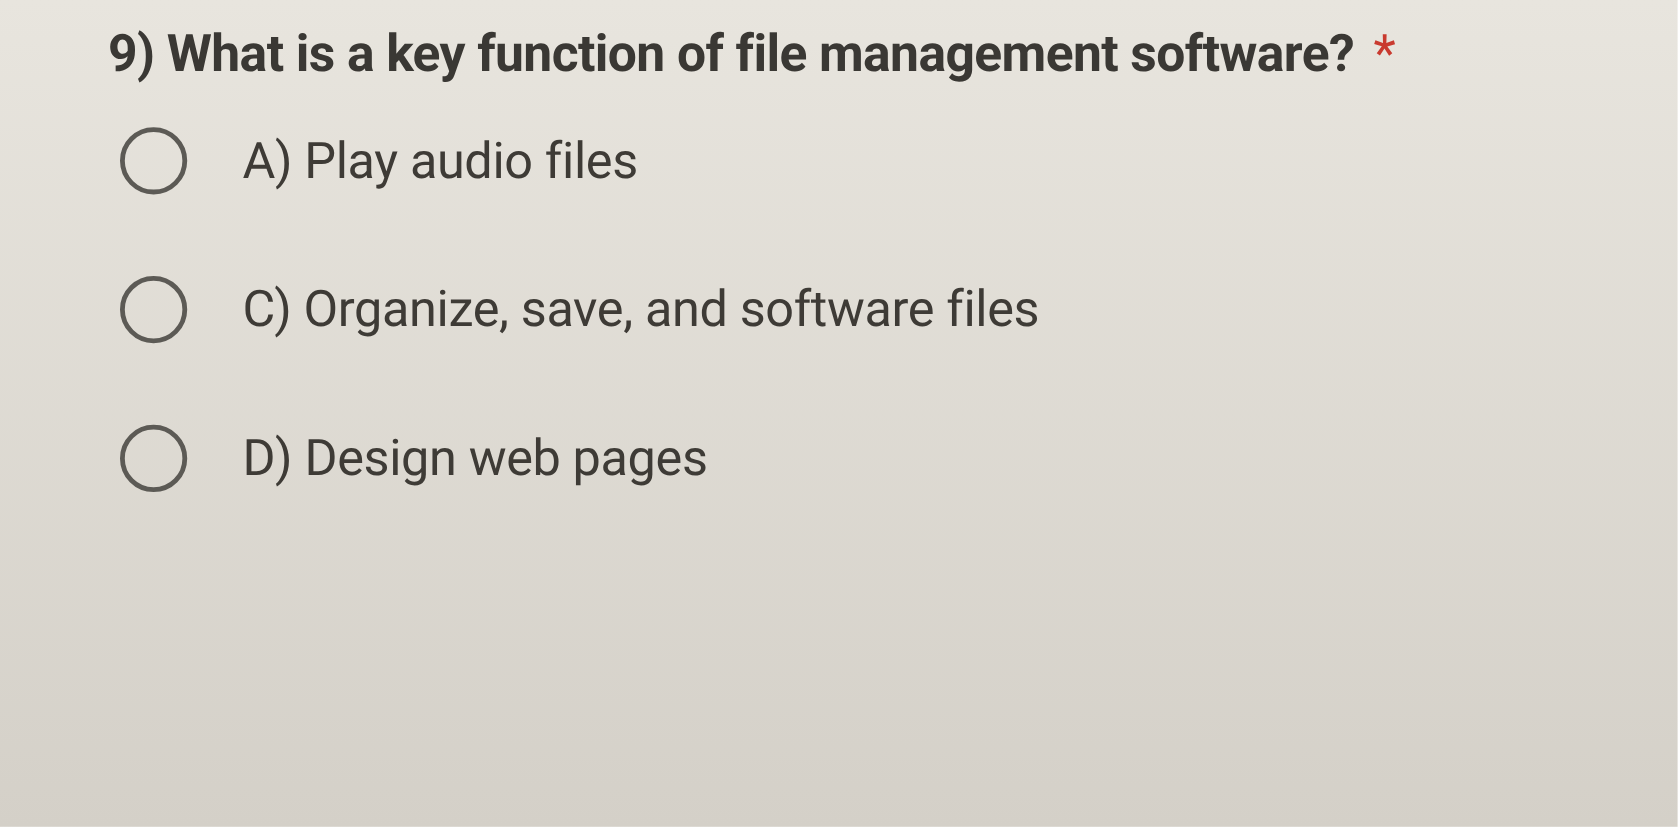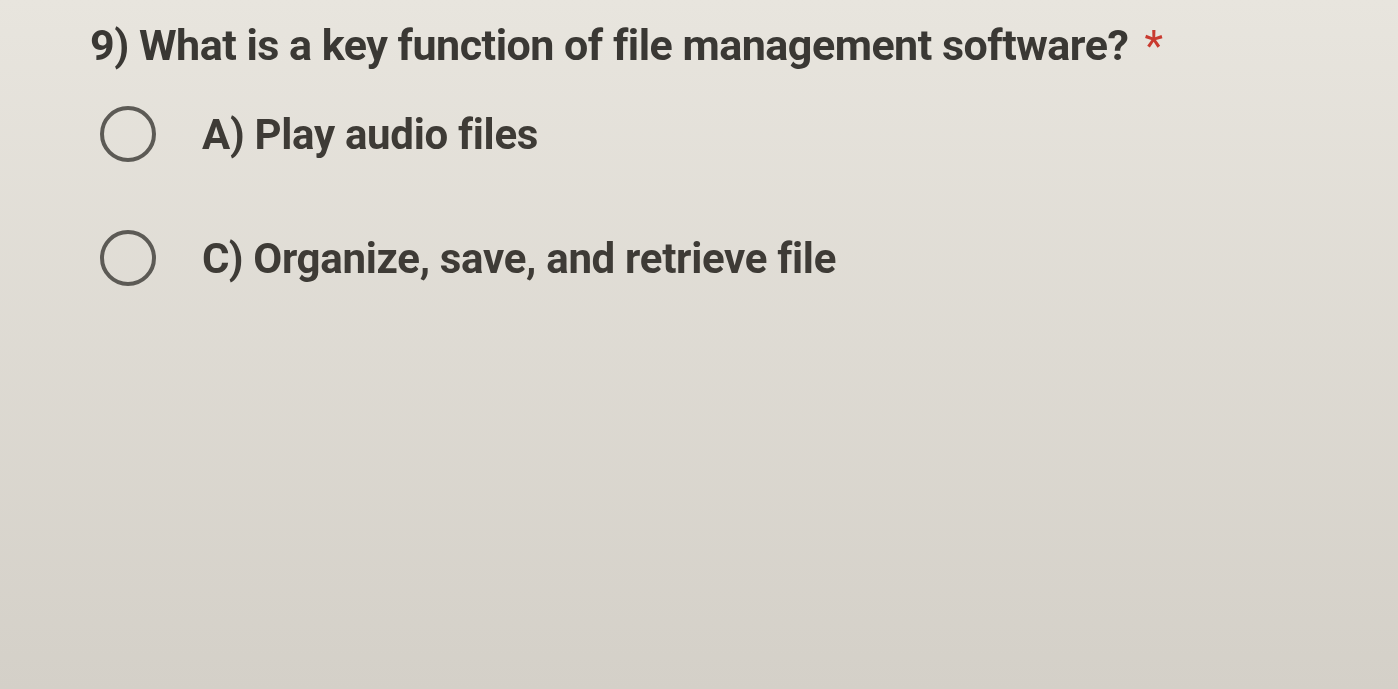--- a/index.html
+++ b/index.html
@@ -44,35 +44,39 @@
       width: 56px;
       height: 56px;
       border: 4px solid #5c5a55;
       border-radius: 50%;
       flex-shrink: 0;
       background: transparent;
     }
     .option-label {
       font-size: 42px;
       color: #3e3b36;
-      font-weight: 700;
+      font-weight: 400;
       letter-spacing: -0.3px;
     }
   </style>
 </head>
 <body>
 
 <div class="question">
   <span>9)</span>
   <span>What is a key function of file management software?</span>
   <span class="asterisk">*</span>
 </div>
 
 <div class="options">
   <label class="option">
     <span class="radio"></span>
     <span class="option-label">A) Play audio files</span>
   </label>
   <label class="option">
     <span class="radio"></span>
-    <span class="option-label">C) Organize, save, and retrieve file</span>
+    <span class="option-label">C) Organize, save, and software files</span>
+  </label>
+  <label class="option">
+    <span class="radio"></span>
+    <span class="option-label">D) Design web pages</span>
   </label>
 </div>
 
 </body></html>

